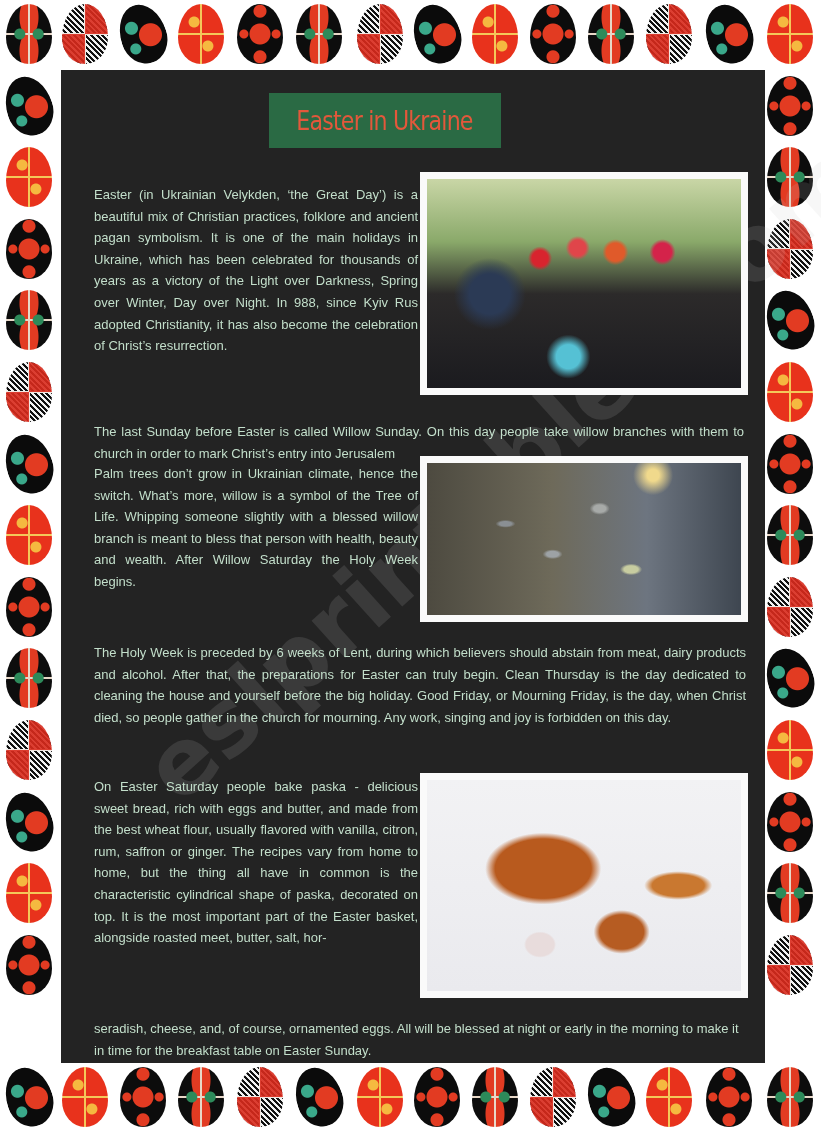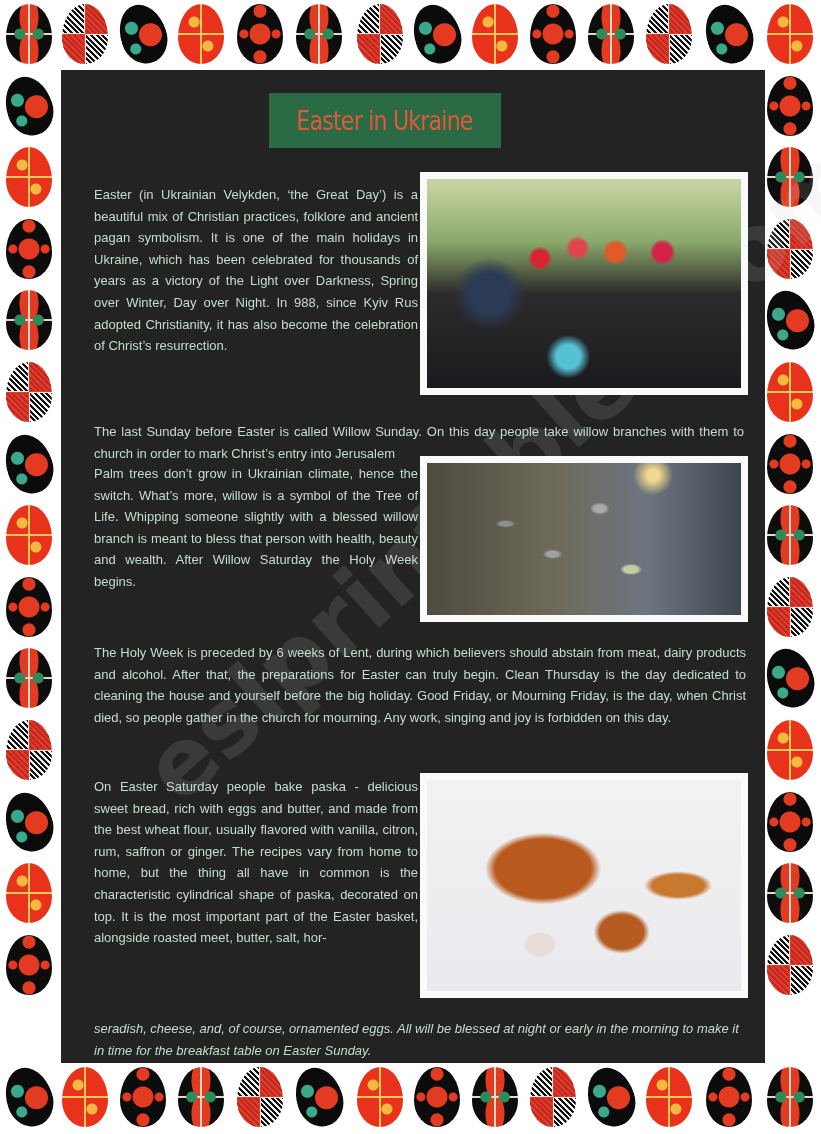--- a/index.html
+++ b/index.html
@@ -183,13 +183,13 @@
 </div>
 
 <p class="txt" style="left:86px; top:634px; width:652px;">The Holy Week is preceded by 6 weeks of Lent, during which believers should abstain from meat, dairy products and alcohol.  After that, the preparations for Easter can truly begin. Clean Thursday is the day dedicated to cleaning the house and yourself before the big holiday. Good Friday, or Mourning Friday, is the day, when Christ died, so people gather in  the church for mourning. Any work, singing and joy is forbidden on this day.</p>
 
 <p class="txt" style="left:86px; top:768px; width:324px;">On Easter Saturday people bake paska - delicious sweet bread, rich with eggs and butter, and made from the best wheat flour, usually flavored with vanilla, citron, rum, saffron or ginger. The recipes vary from home to home, but the thing all have in common is the characteristic cylindrical shape of paska, decorated on top. It  is the most important part of the Easter basket, alongside roasted meet, butter, salt, hor-</p>
 
 <div class="photo" style="left:420px; top:773px; width:328px; height:225px;">
   <div class="img img-paska"></div>
 </div>
 
-<p class="txt" style="left:86px; top:1010px; width:652px; text-align:left;font-style:italic;">seradish, cheese, and, of course, ornamented eggs. All will be blessed at night or early in the morning to make it in time for the breakfast table on Easter Sunday.</p>
+<p class="txt" style="left:86px; top:1010px; width:652px; text-align:left;">seradish, cheese, and, of course, ornamented eggs. All will be blessed at night or early in the morning to make it in time for the breakfast table on Easter Sunday.</p>
 
 </body></html>

